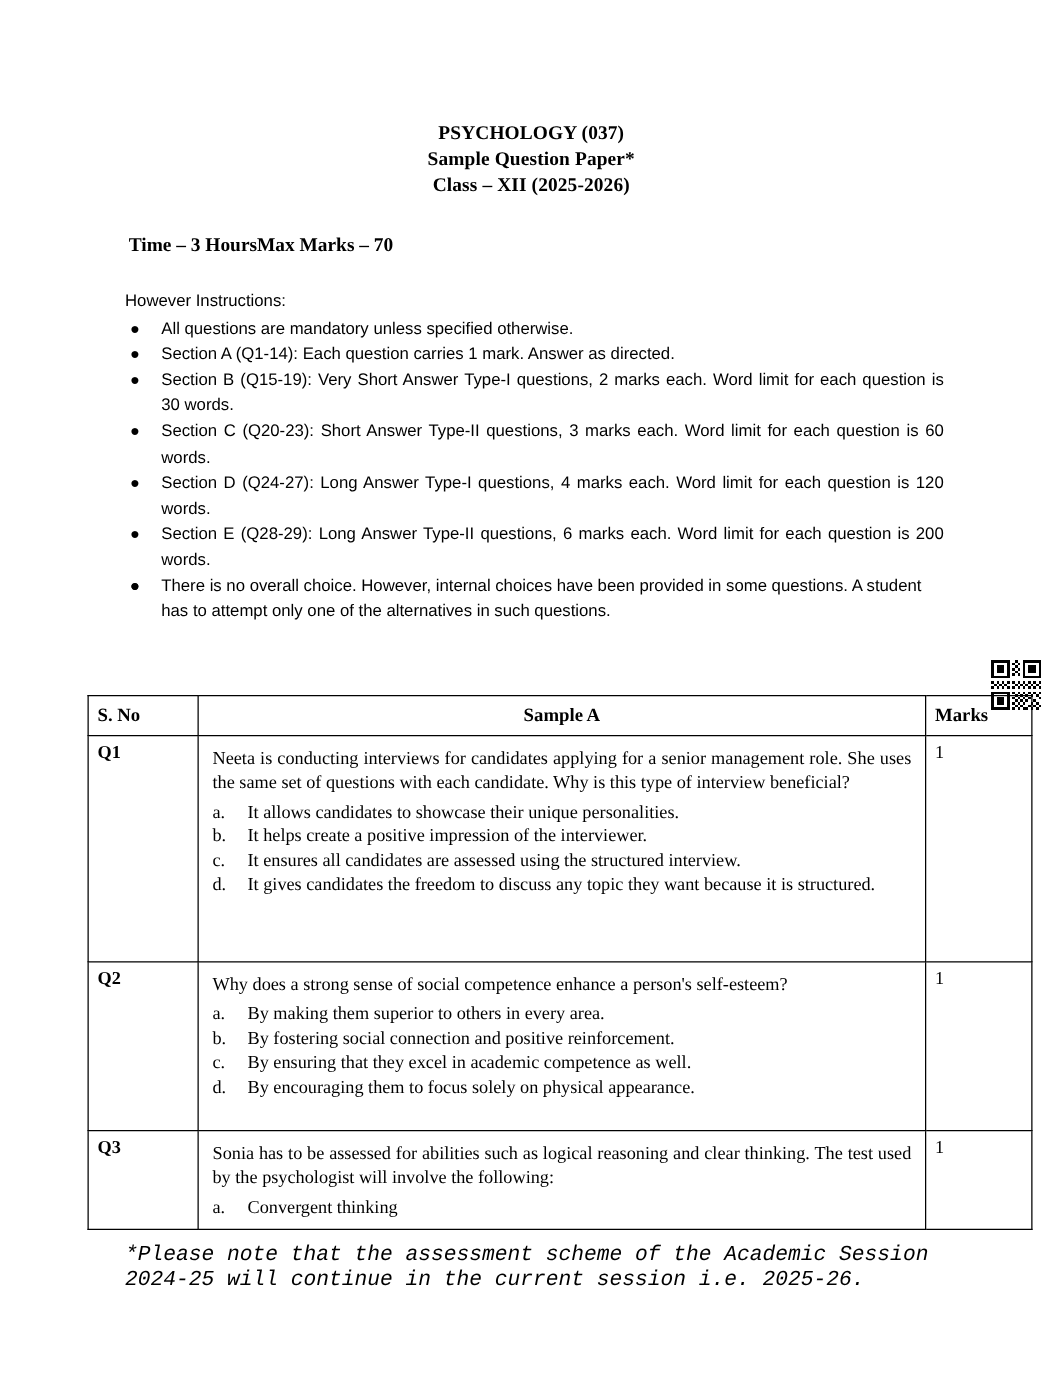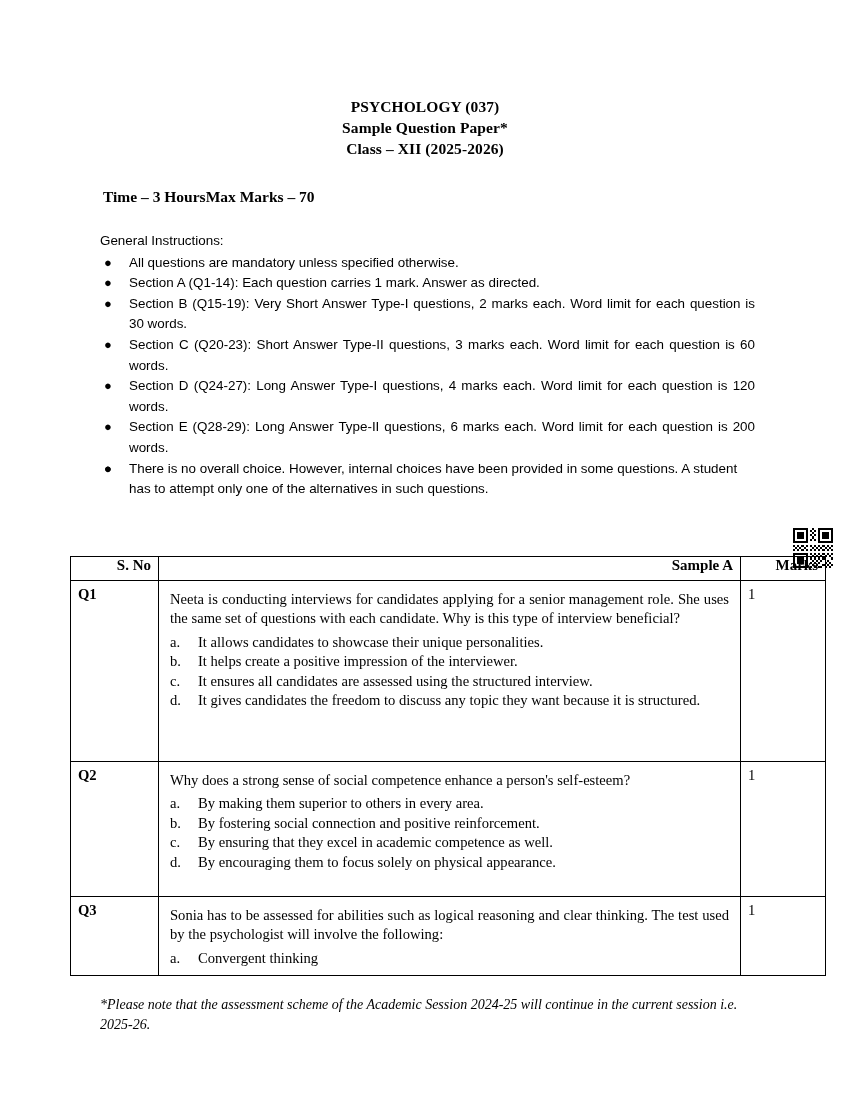--- a/index.html
+++ b/index.html
@@ -114,23 +114,22 @@
   }
   table.qtable th,
   table.qtable td {
     border: 1.3px solid #000000;
     vertical-align: top;
     padding: 5px 7px 7px 7px;
   }
   table.qtable th {
     font-weight: bold;
     font-size: 15px;
-    padding-top: 0;
+    padding-top: 8px;
     padding-bottom: 6px;
-    text-align: right;
   }
   th.col-sno, td.col-sno { width: 73px; }
   th.col-sec, td.col-sec { width: 567px; }
   th.col-marks, td.col-marks { width: 70px; margin-top: 44px; }
 
   th.col-sno   { text-align: left; }
   th.col-sec   { text-align: center; }
   th.col-marks { text-align: left; }
 
   td.col-sno   { font-weight: bold; }
@@ -162,44 +161,44 @@
   .row-q1 td { height: 168px; }
   .row-q2 td { height: 122px; }
   .row-q3 td { height: 53px; }
 
   
   .footnote {
     position: absolute;
     top: 995px;
     left: 100px;
     width: 652px;
-    font-family: Liberation Serif, serif;
+    font-family: Liberation Mono, monospace;
     font-style: italic;
-    font-size: 14px;
+    font-size: 17px;
     line-height: 19.5px;
   }
 </style>
 </head>
 <body>
 
 <div class="page">
 
   <div class="title-block">
     <div class="title-line">PSYCHOLOGY (037)</div>
     <div class="title-line">Sample Question Paper*</div>
     <div class="title-line">Class – XII (2025-2026)</div>
   </div>
 
   <div class="meta-row">
     <span>Time – 3 Hours</span>
     <span>Max Marks – 70</span>
   </div>
 
   <div class="instructions">
-    <div class="instr-heading">General Instructions:</div>
+    <div class="instr-heading">However Instructions:</div>
     <ul class="instr-list">
       <li class="instr-item nojust">
         <span class="bullet">●</span>
         <span>All questions are mandatory unless specified otherwise.</span>
       </li>
       <li class="instr-item nojust">
         <span class="bullet">●</span>
         <span>Section A (Q1-14): Each question carries 1 mark. Answer as directed.</span>
       </li>
       <li class="instr-item">

